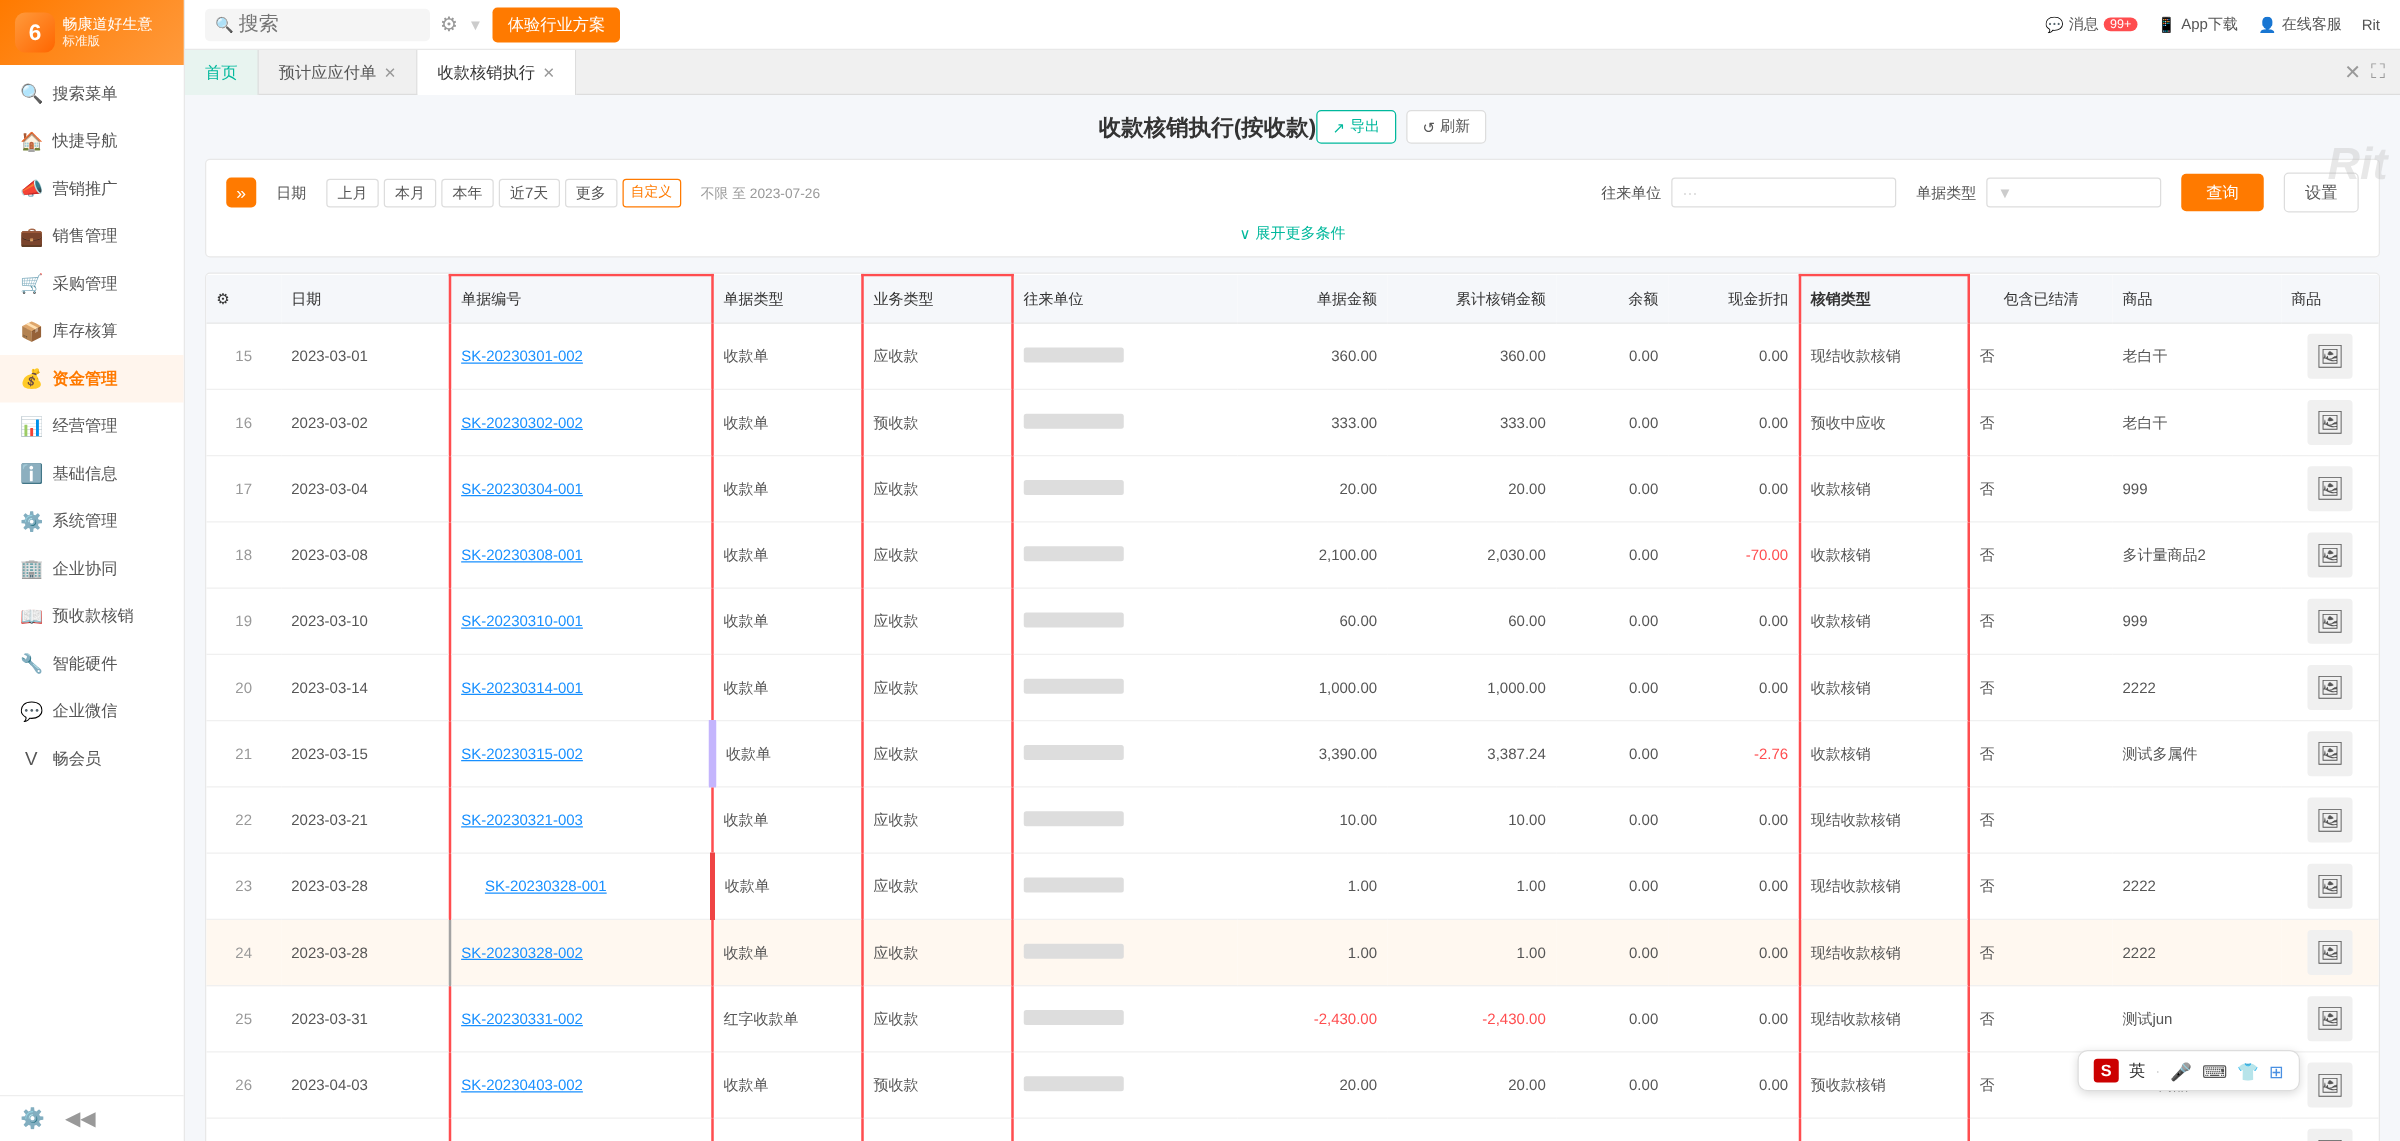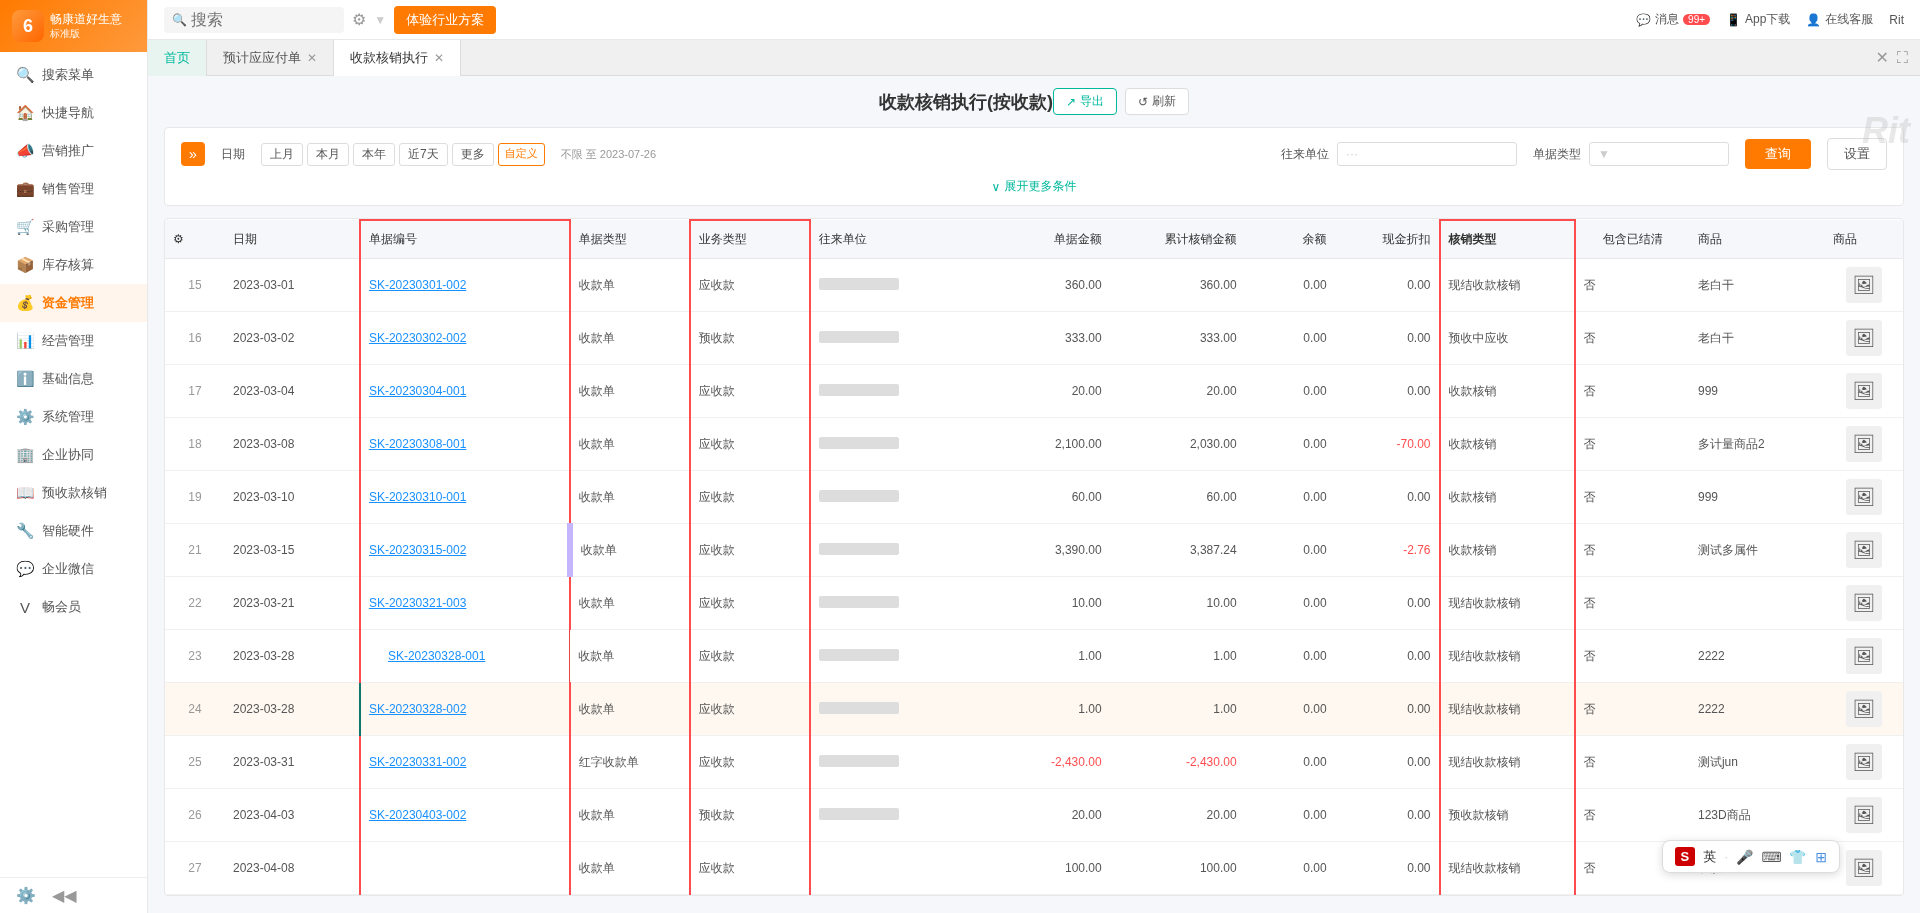--- a/index.html
+++ b/index.html
@@ -583,20 +583,40 @@
     <td class="num-col">0.00</td>
     <td class="num-col" style="">0.00</td>
     <td style="border-left:2px solid #ff4d4f; border-right:2px solid #ff4d4f;">收款核销</td>
     <td>否</td>
     <td>999</td>
     <td style="text-align:center;">
       <div style="width:36px;height:36px;background:#f0f0f0;border-radius:3px;display:inline-flex;align-items:center;justify-content:center;font-size:18px;">🖼</div>
     </td>
   </tr>
             <tr>
+    <td style="text-align:center;color:#999;">20</td>
+    <td>2023-03-14</td>
+    <td style="border-left:2px solid #ff4d4f; border-right:2px solid #ff4d4f;">
+      <a class="link-cell">SK-20230314-001</a>
+    </td>
+    <td>收款单</td>
+    <td style="border-left:2px solid #ff4d4f; border-right:2px solid #ff4d4f;">应收款</td>
+    <td><span style="background:#ddd;color:transparent;border-radius:2px;display:inline-block;width:80px;height:12px;">████</span></td>
+    <td class="num-col" style="">1,000.00</td>
+    <td class="num-col" style="">1,000.00</td>
+    <td class="num-col">0.00</td>
+    <td class="num-col" style="">0.00</td>
+    <td style="border-left:2px solid #ff4d4f; border-right:2px solid #ff4d4f;">收款核销</td>
+    <td>否</td>
+    <td>2222</td>
+    <td style="text-align:center;">
+      <div style="width:36px;height:36px;background:#f0f0f0;border-radius:3px;display:inline-flex;align-items:center;justify-content:center;font-size:18px;">🖼</div>
+    </td>
+  </tr>
+            <tr>
     <td style="text-align:center;color:#999;">21</td>
     <td>2023-03-15</td>
     <td style="border-left:2px solid #ff4d4f; border-right:6px solid #c4b5fd;">
       <a class="link-cell">SK-20230315-002</a>
     </td>
     <td>收款单</td>
     <td style="border-left:2px solid #ff4d4f; border-right:2px solid #ff4d4f;">应收款</td>
     <td><span style="background:#ddd;color:transparent;border-radius:2px;display:inline-block;width:80px;height:12px;">████</span></td>
     <td class="num-col" style="">3,390.00</td>
     <td class="num-col" style="">3,387.24</td>
@@ -625,41 +645,41 @@
     <td style="border-left:2px solid #ff4d4f; border-right:2px solid #ff4d4f;">现结收款核销</td>
     <td>否</td>
     <td></td>
     <td style="text-align:center;">
       <div style="width:36px;height:36px;background:#f0f0f0;border-radius:3px;display:inline-flex;align-items:center;justify-content:center;font-size:18px;">🖼</div>
     </td>
   </tr>
             <tr>
     <td style="text-align:center;color:#999;">23</td>
     <td>2023-03-28</td>
-    <td style="border-left:2px solid #ff4d4f; border-right:1px solid #ef4444;padding-left:27px;">
+    <td style="border-left:2px solid #ff4d4f; border-right:4px solid #ef4444;padding-left:27px;">
       <a class="link-cell">SK-20230328-001</a>
     </td>
     <td>收款单</td>
     <td style="border-left:2px solid #ff4d4f; border-right:2px solid #ff4d4f;">应收款</td>
     <td><span style="background:#ddd;color:transparent;border-radius:2px;display:inline-block;width:80px;height:12px;">████</span></td>
     <td class="num-col" style="">1.00</td>
     <td class="num-col" style="">1.00</td>
     <td class="num-col">0.00</td>
     <td class="num-col" style="">0.00</td>
     <td style="border-left:2px solid #ff4d4f; border-right:2px solid #ff4d4f;">现结收款核销</td>
     <td>否</td>
     <td>2222</td>
     <td style="text-align:center;">
       <div style="width:36px;height:36px;background:#f0f0f0;border-radius:3px;display:inline-flex;align-items:center;justify-content:center;font-size:18px;">🖼</div>
     </td>
   </tr>
             <tr class="selected-row">
     <td style="text-align:center;color:#999;">24</td>
     <td>2023-03-28</td>
-    <td style="border-left:2px solid #0f766e; border-right:2px solid #ff4d4f;">
+    <td style="border-left:2px solid #a3a3a3; border-right:2px solid #ff4d4f;">
       <a class="link-cell">SK-20230328-002</a>
     </td>
     <td>收款单</td>
     <td style="border-left:2px solid #ff4d4f; border-right:2px solid #ff4d4f;">应收款</td>
     <td><span style="background:#ddd;color:transparent;border-radius:2px;display:inline-block;width:80px;height:12px;">████</span></td>
     <td class="num-col" style="">1.00</td>
     <td class="num-col" style="">1.00</td>
     <td class="num-col">0.00</td>
     <td class="num-col" style="">0.00</td>
     <td style="border-left:2px solid #ff4d4f; border-right:2px solid #ff4d4f;">现结收款核销</td>

